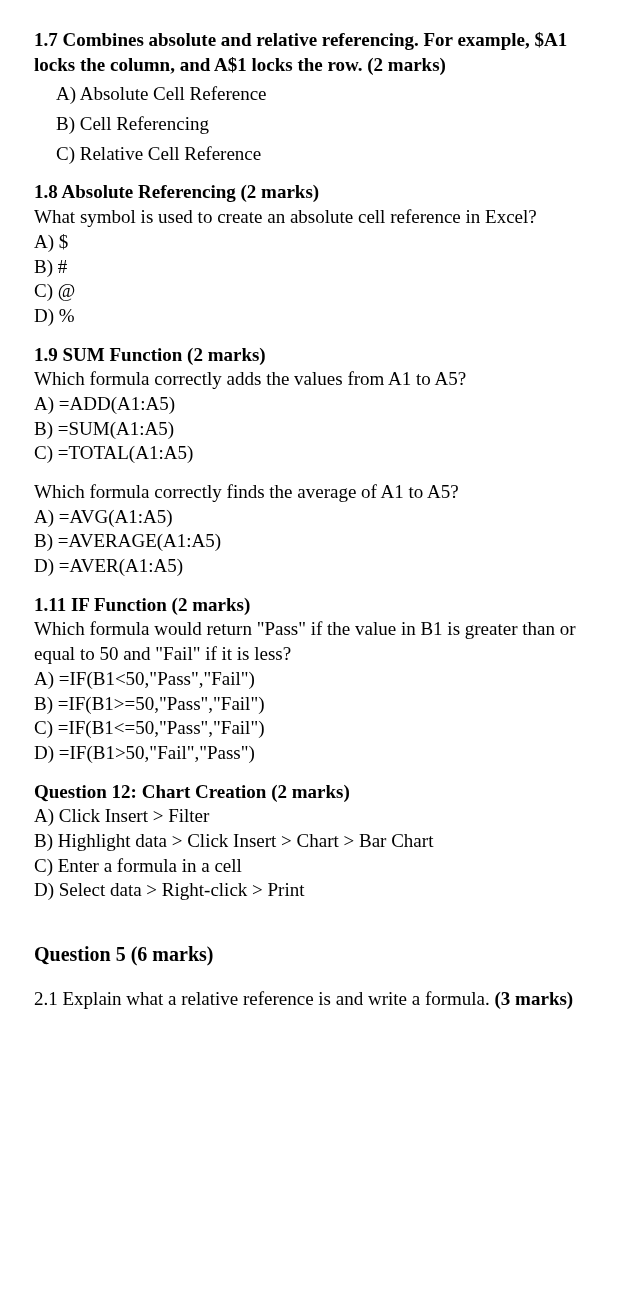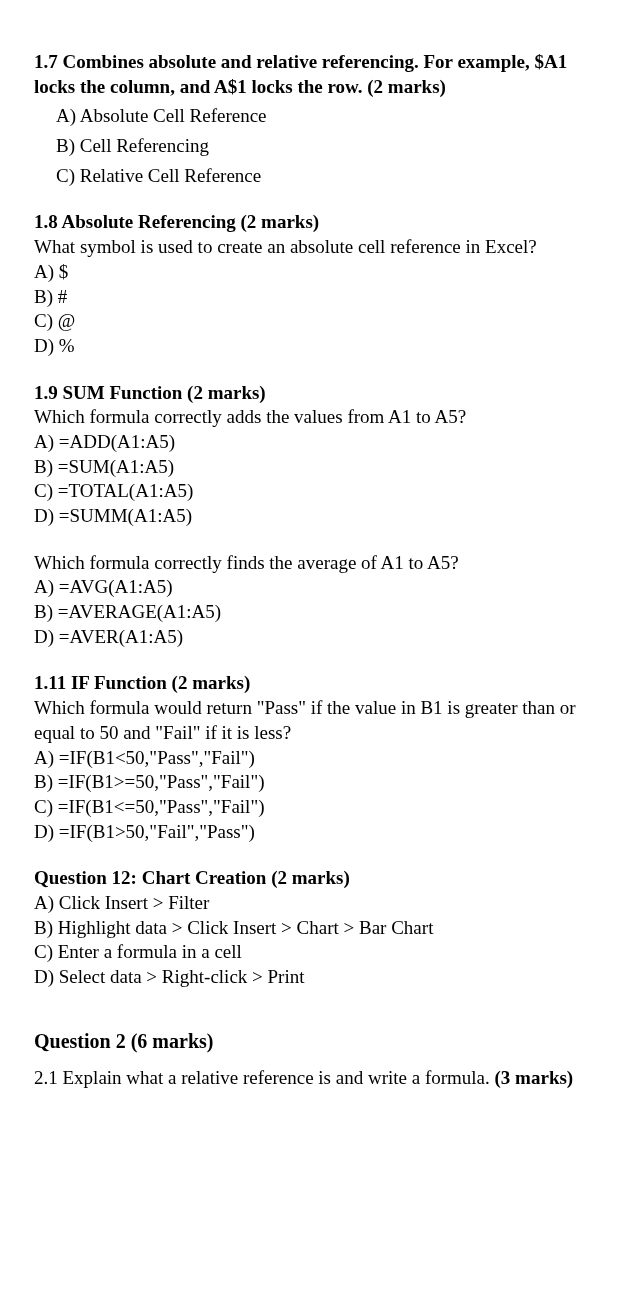--- a/index.html
+++ b/index.html
@@ -6,27 +6,27 @@
     font-family: "Times New Roman", Times, serif;
     font-size: 19px;
     line-height: 1.3;
     color: #000;
     background: #fff;
     margin: 0;
     padding: 28px 34px;
     width: 620px;
     box-sizing: border-box;
   }
-  .qblock { margin-bottom: 14px; margin-top: 22px; }
+  .qblock { margin-bottom: 14px; }
   .qtitle { font-weight: bold; }
   .opts-indent { padding-left: 22px; }
   .opt-line { margin: 5px 0; }
   .tight .opt-line { margin: 0; }
   .section-gap { margin-top: 38px; }
-  .subq { margin-top: 12px; }
+  .subq { margin-top: 20px; }
   .b { font-weight: bold; }
 </style>
 </head>
 <body>
 
 <div class="qblock">
   <div class="qtitle">1.7 Combines absolute and relative referencing. For example, $A1 locks the column, and A$1 locks the row.  (2 marks)</div>
   <div class="opts-indent">
     <div class="opt-line">A) Absolute Cell Reference</div>
     <div class="opt-line">B) Cell Referencing</div>
@@ -42,21 +42,20 @@
   <div class="opt-line">C) @</div>
   <div class="opt-line">D) %</div>
 </div>
 
 <div class="qblock tight">
   <div class="qtitle">1.9 SUM Function (2 marks)</div>
   <div>Which formula correctly adds the values from A1 to A5?</div>
   <div class="opt-line">A) =ADD(A1:A5)</div>
   <div class="opt-line">B) =SUM(A1:A5)</div>
   <div class="opt-line">C) =TOTAL(A1:A5)</div>
-  <div class="opt-line">D) =SUMM(A1:A5)</div>
 </div>
 
 <div class="qblock tight">
   <div>Which formula correctly finds the average of A1 to A5?</div>
   <div class="opt-line">A) =AVG(A1:A5)</div>
   <div class="opt-line">B) =AVERAGE(A1:A5)</div>
   <div class="opt-line">D) =AVER(A1:A5)</div>
 </div>
 
 <div class="qblock tight">
@@ -70,17 +69,17 @@
 
 <div class="qblock tight">
   <div class="qtitle">Question 12: Chart Creation (2 marks)</div>
   <div class="opt-line">A) Click Insert &gt; Filter</div>
   <div class="opt-line">B) Highlight data &gt; Click Insert &gt; Chart &gt; Bar Chart</div>
   <div class="opt-line">C) Enter a formula in a cell</div>
   <div class="opt-line">D) Select data &gt; Right-click &gt; Print</div>
 </div>
 
 <div class="qblock section-gap">
-  <div class="qtitle" style="font-size:20px;">Question 2 (6 marks)</div>
+  <div class="qtitle" style="font-size:20px;">Question 5 (6 marks)</div>
   <div class="subq">
     <span>2.1 Explain what a relative reference is and write a formula.   </span><span class="b">(3 marks)</span>
   </div>
 </div>
 
 </body></html>

